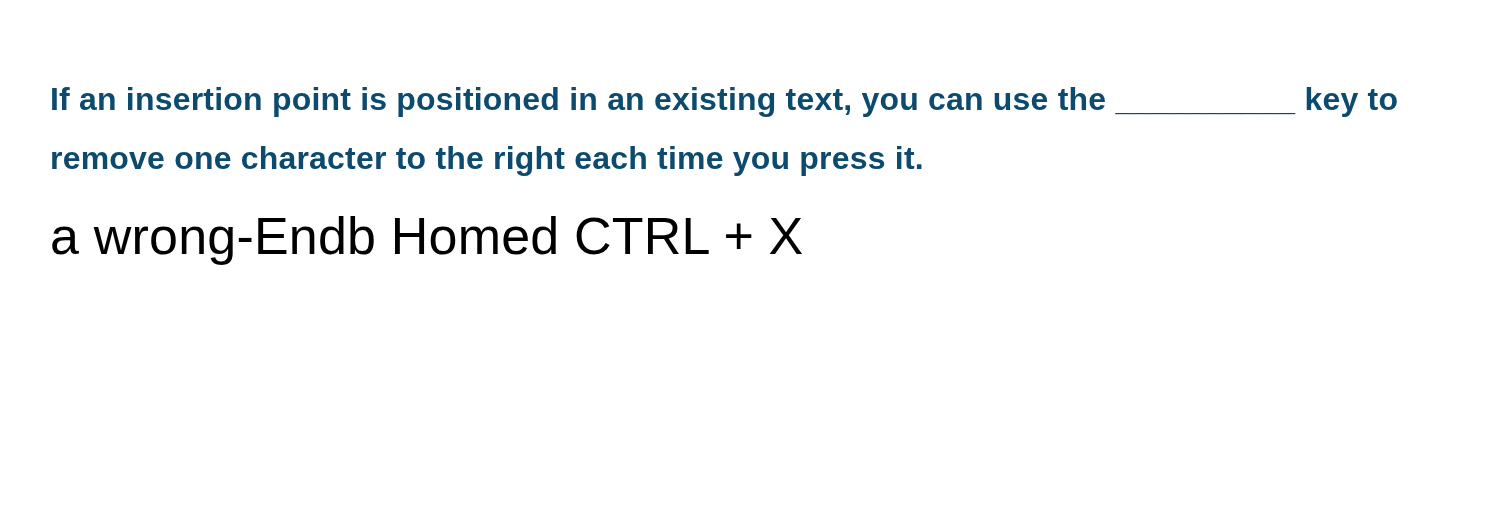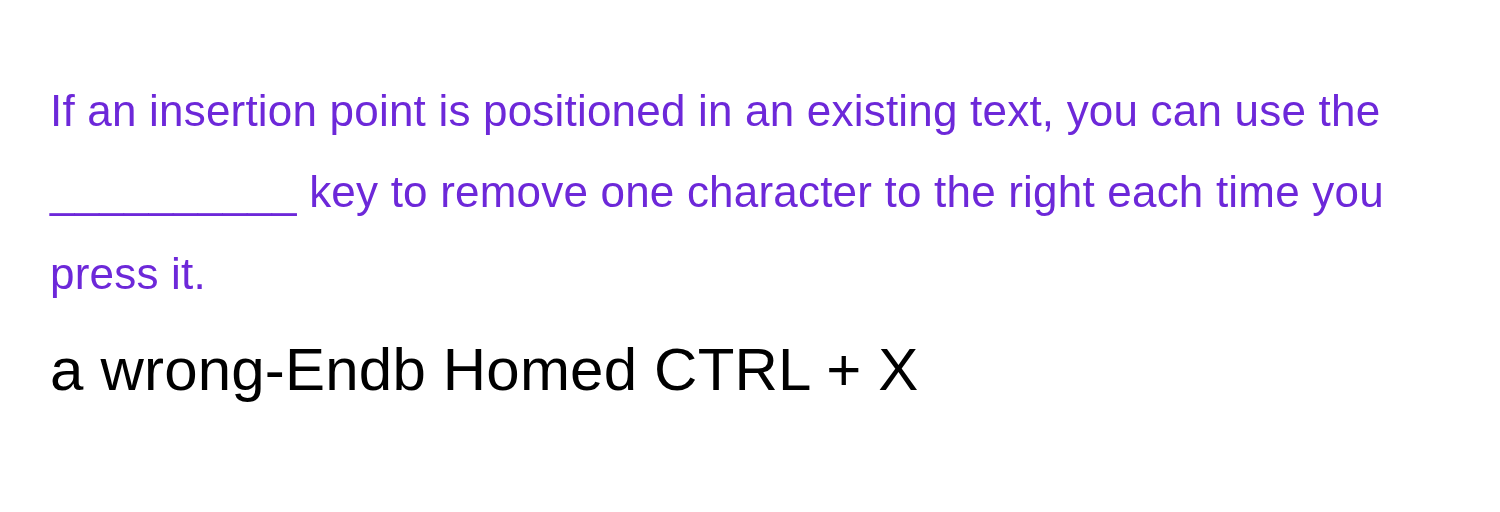--- a/index.html
+++ b/index.html
@@ -8,28 +8,28 @@
       box-sizing: border-box;
     }
     body {
       width: 1500px;
       height: 512px;
       background: #ffffff;
       font-family: -apple-system, BlinkMacSystemFont, "Segoe UI", Helvetica, Arial, sans-serif;
       padding: 70px 50px 50px 50px;
     }
     .question-text {
-      font-size: 44px;
+      font-size: 32px;
       line-height: 1.85;
-      color: #6d28d9;
-      font-weight: 400;
+      color: #0c4a6e;
+      font-weight: 700;
       letter-spacing: 0.2px;
     }
     .options-text {
-      font-size: 60px;
+      font-size: 52px;
       line-height: 1.85;
       color: #000000;
       font-weight: 400;
       letter-spacing: 0.2px;
     }
   </style>
 </head>
 <body>
 
 <div class="question-text">If an insertion point is positioned in an existing text, you can use the __________ key to remove one character to the right each time you press it.</div>

